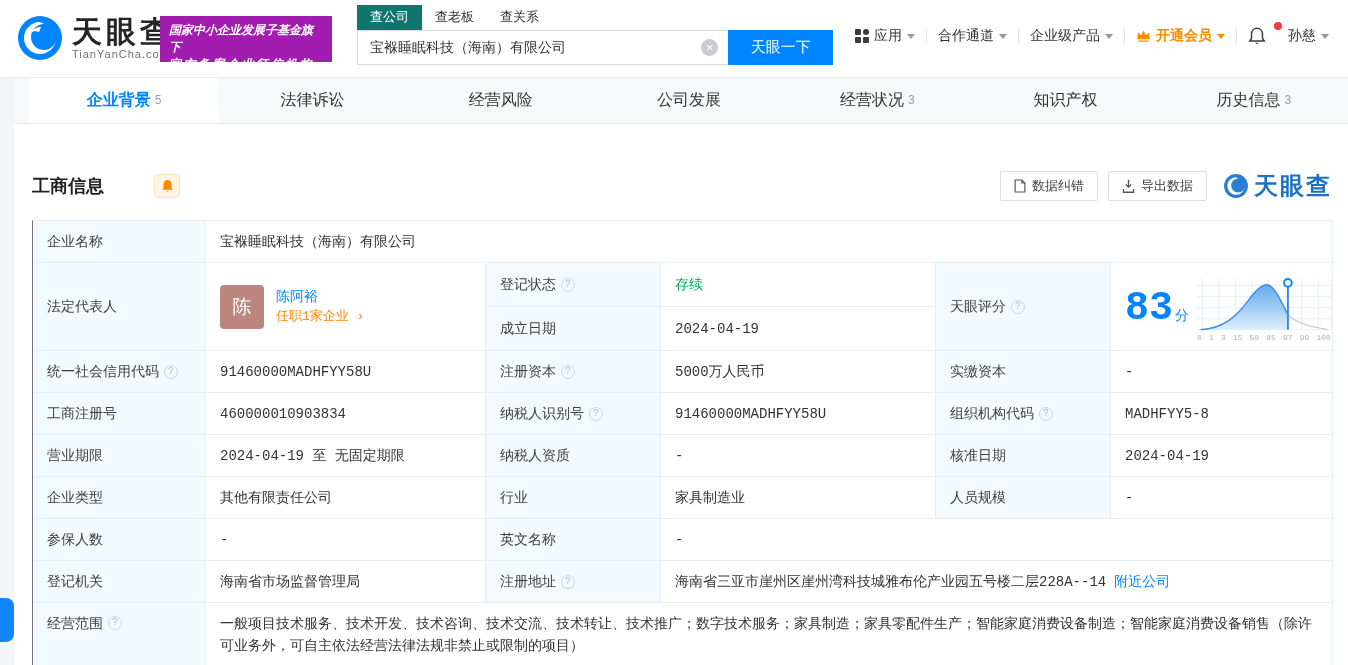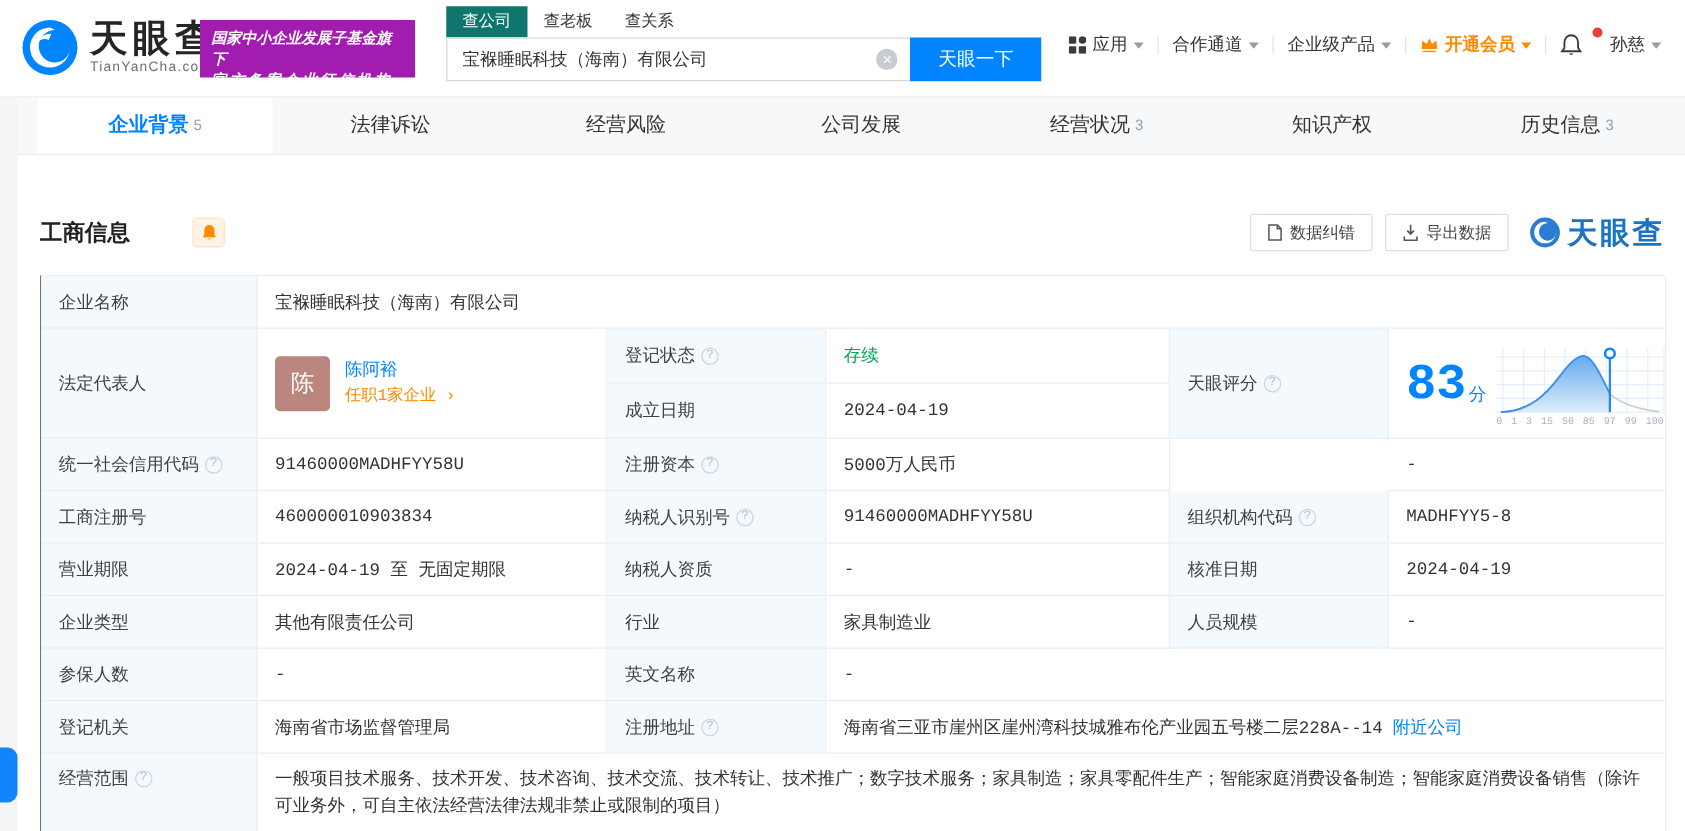--- a/index.html
+++ b/index.html
@@ -306,20 +306,21 @@
     <div class="cell lbl" style="grid-area:4/1/5/2">
       <span>统一社会信用代码</span>
       <span class="help"></span>
     </div>
     <div class="cell" style="grid-area:4/2/5/3">91460000MADHFYY58U</div>
     <div class="cell lbl" style="grid-area:4/3/5/4">
       <span>注册资本</span>
       <span class="help"></span>
     </div>
     <div class="cell" style="grid-area:4/4/5/5">5000万人民币</div>
+    <div class="cell lbl" style="grid-area:4/5/5/6">实缴资本</div>
     <div class="cell" style="grid-area:4/6/5/7">-</div>
 
     <div class="cell lbl" style="grid-area:5/1/6/2">工商注册号</div>
     <div class="cell" style="grid-area:5/2/6/3">460000010903834</div>
     <div class="cell lbl" style="grid-area:5/3/6/4">
       <span>纳税人识别号</span>
       <span class="help"></span>
     </div>
     <div class="cell" style="grid-area:5/4/6/5">91460000MADHFYY58U</div>
     <div class="cell lbl" style="grid-area:5/5/6/6">

